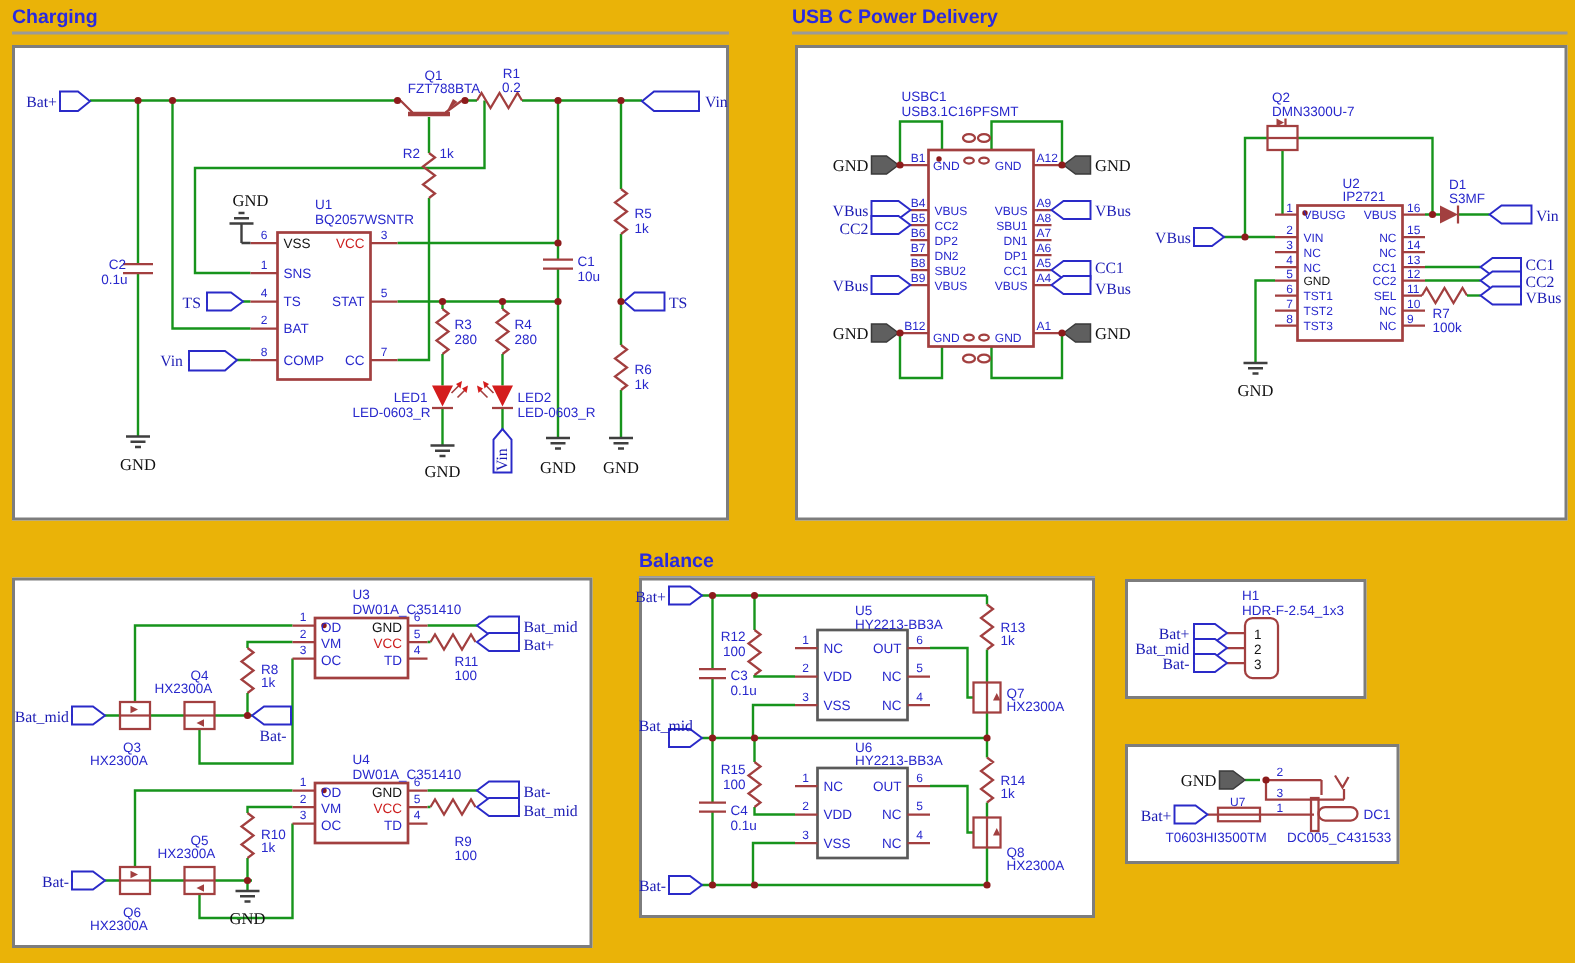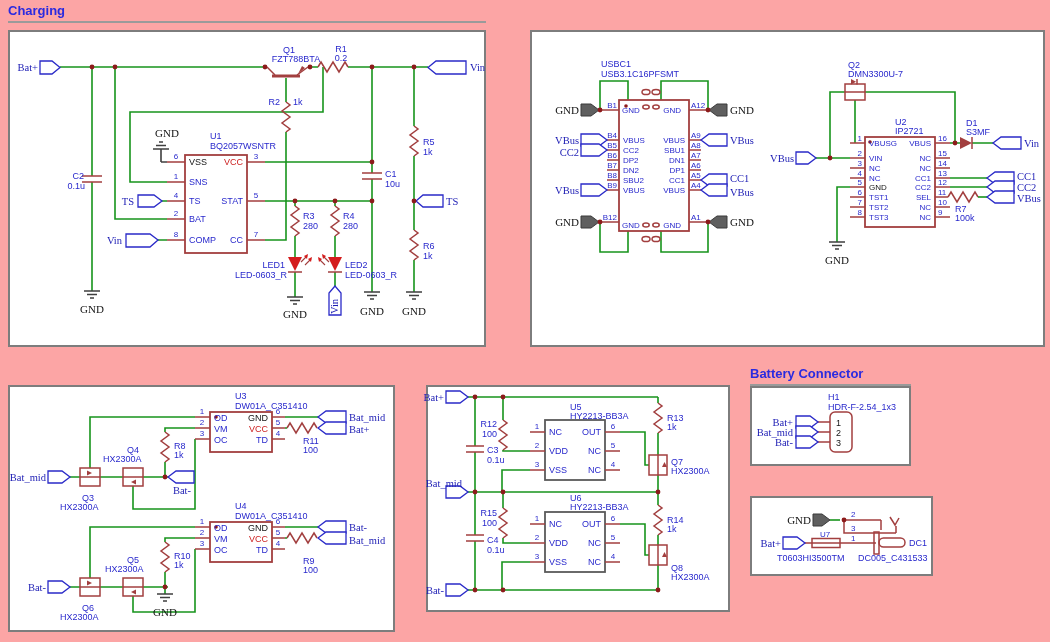--- a/index.html
+++ b/index.html
@@ -1,16 +1,16 @@
 <!DOCTYPE html>
 <html><head>
 <meta charset="utf-8">
 <style>
   html,body{margin:0;padding:0;background:#ffffff;}
-  .page{position:relative;width:1050px;height:642px;background:#fca5a5;overflow:hidden;
+  .page{position:relative;width:1050px;height:642px;background:#eab308;overflow:hidden;
         font-family:"Liberation Sans",sans-serif;}
   .sec-title{position:absolute;font-size:13px;font-weight:bold;color:#2a2ae0;
              border-bottom:2px solid #9a9a9a;padding-bottom:3px;height:15px;}
   .sec-box{position:absolute;border:2px solid #7d7d7d;background:#fff;}
   svg{position:absolute;left:0;top:0;}
   .w{stroke:#17941c;stroke-width:1.6;fill:none}
   .c{stroke:#a23f3f;stroke-width:1.5;fill:none}
   .chip{fill:#fff;stroke:#a23f3f;stroke-width:1.8}
   .chipg{fill:#fff;stroke:#5a5a5a;stroke-width:1.8}
   .g{stroke:#3f3f3f;stroke-width:1.6;fill:none}
@@ -29,21 +29,22 @@
   .ng{font-family:"Liberation Serif",serif;fill:#101010;font-size:11px}
   .tm{text-anchor:middle}
   .te{text-anchor:end}
 </style>
 </head>
 <body>
 
 <div class="page">
 
   <div class="sec-title" style="left:8px;top:3px;width:478px">Charging</div>
-  <div class="sec-title" style="left:750px;top:366px;width:161px">Battery Connector</div>
+  <div class="sec-title" style="left:528px;top:3px;width:517px">USB C Power Delivery</div>
+  <div class="sec-title" style="left:426px;top:366px;width:304px">Balance</div>
 
   <div class="sec-box" style="left:8px;top:30px;width:474px;height:313px"></div>
   <div class="sec-box" style="left:530px;top:30px;width:511px;height:313px"></div>
   <div class="sec-box" style="left:8px;top:385px;width:383px;height:243px"></div>
   <div class="sec-box" style="left:426px;top:385px;width:300px;height:223px"></div>
   <div class="sec-box" style="left:750px;top:386px;width:157px;height:76px"></div>
   <div class="sec-box" style="left:750px;top:496px;width:179px;height:76px"></div>
 
   <svg width="1050" height="642">
 

